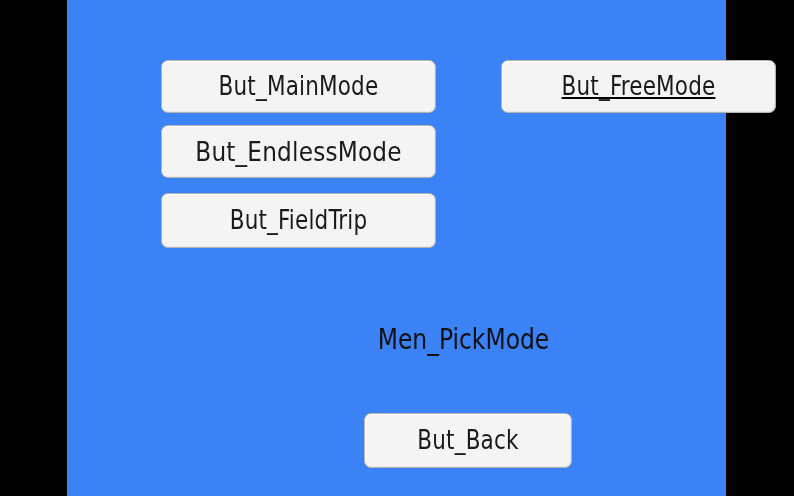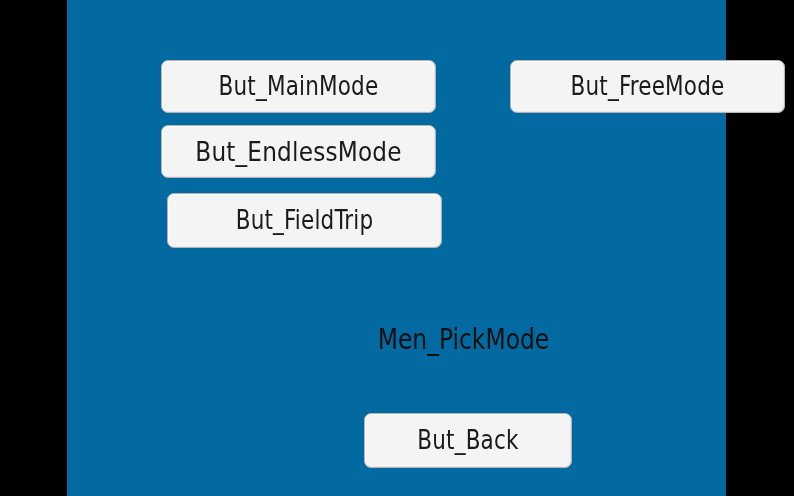--- a/index.html
+++ b/index.html
@@ -22,21 +22,21 @@
     background: #000000;
   }
 
   
   #stage {
     position: absolute;
     left: 67px;
     top: 0px;
     width: 659px;
     height: 496px;
-    background: #0369a1;
+    background: #3b82f6;
   }
 
   .pillarbox {
     position: absolute;
     top: 0;
     height: 496px;
     background: #000000;
   }
   .pillarbox.left  { left: 0px;   width: 67px; }
   .pillarbox.right { left: 726px; width: 68px; }
@@ -71,23 +71,23 @@
   }
 
   .ui-button.wrap .btn-label {
     white-space: normal;
     word-break: break-all;
   }
 
   
   #btn-main-mode      { left: 94px;  top: 60px;  width: 275px; height: 53px; }
   #btn-endless-mode   { left: 94px;  top: 125px; width: 275px; height: 53px; }
-  #btn-field-trip     { left: 100px;  top: 193px; width: 275px; height: 55px; }
+  #btn-field-trip     { left: 94px;  top: 193px; width: 275px; height: 55px; }
 
-  #btn-free-mode      { left: 443px; top: 60px;  width: 275px; height: 53px; }
+  #btn-free-mode      { left: 434px; top: 60px;  width: 275px; height: 53px; text-decoration: underline; }
   #btn-challenge-mode { left: 425px; top: 127px; width: 275px; height: 51px; }
 
   #btn-back           { left: 297px; top: 413px; width: 208px; height: 55px; }
 
   
   #btn-endless-mode .btn-label { font-size: 27px; transform: scaleX(0.955); }
   #btn-challenge-mode .btn-label {
     font-size: 27px;
     transform: scaleX(0.955);
     line-height: 1.18;

